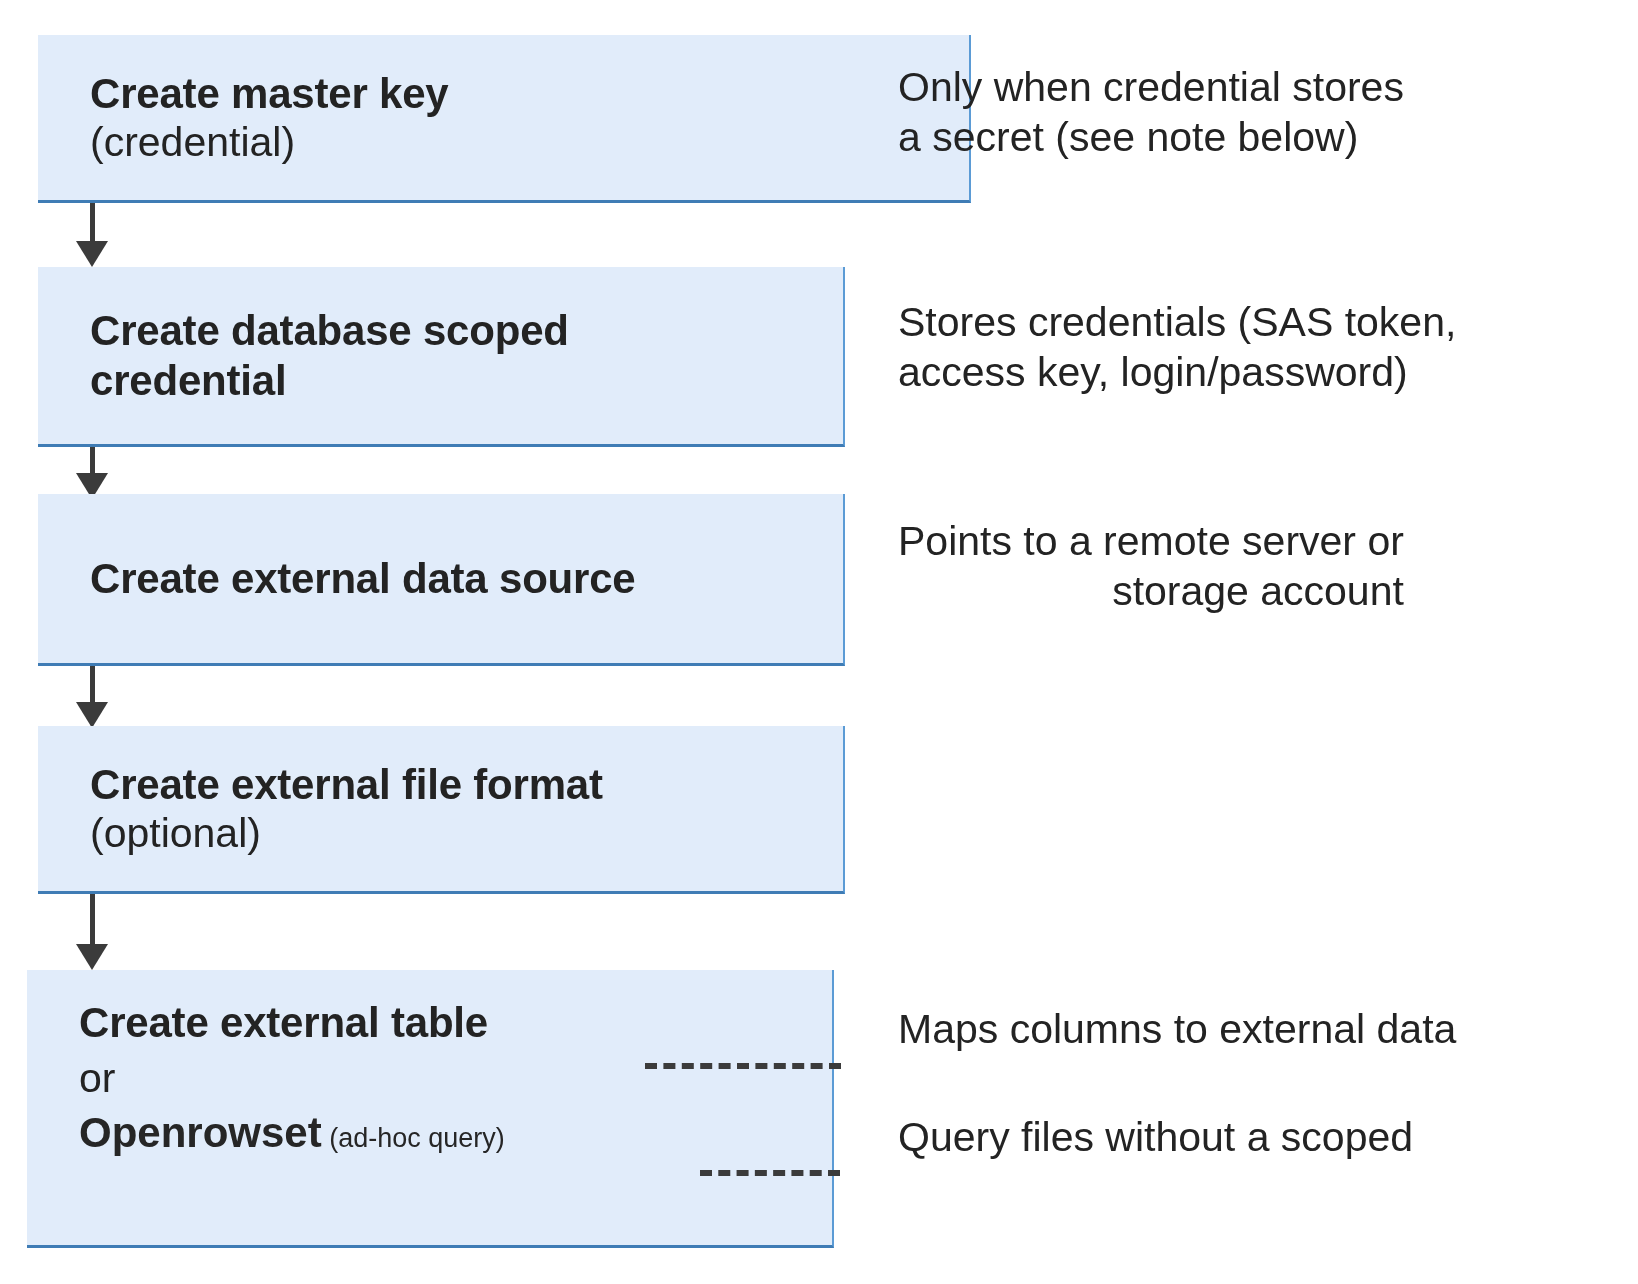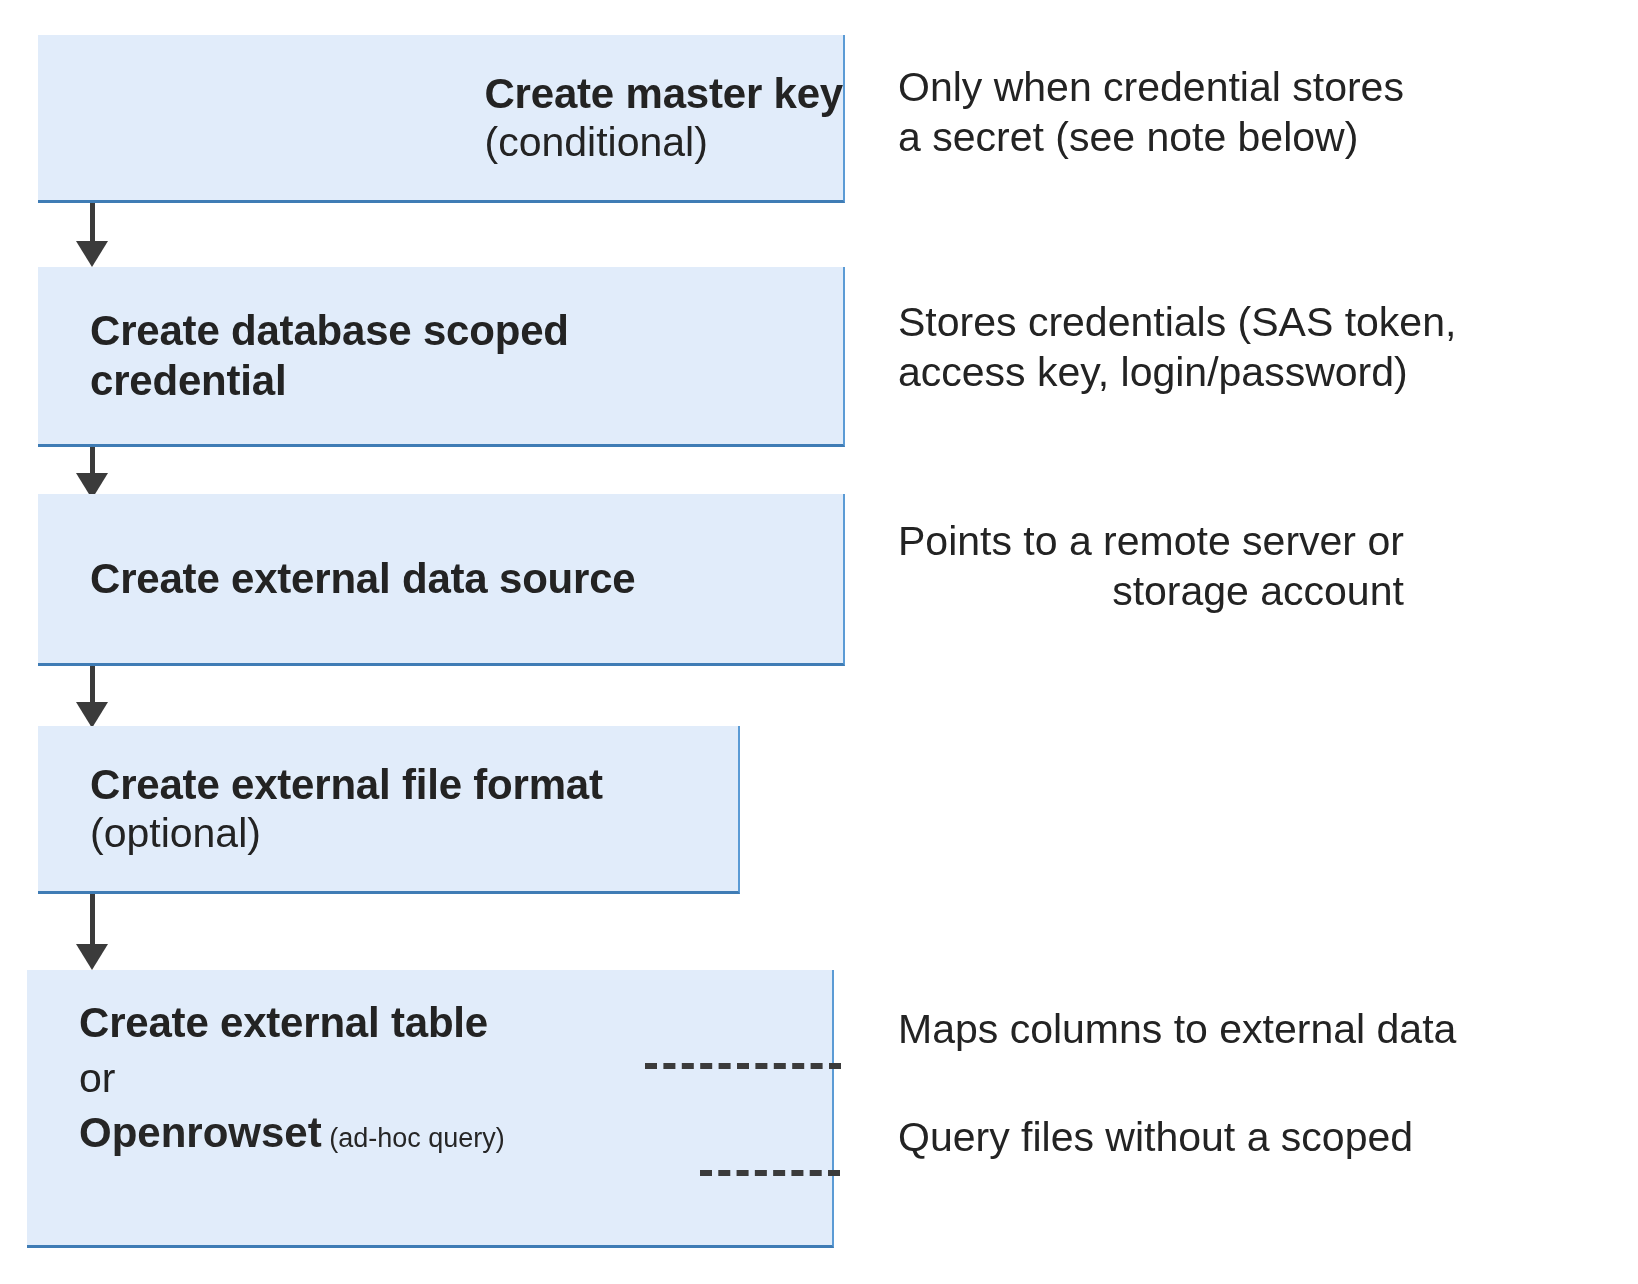--- a/index.html
+++ b/index.html
@@ -102,24 +102,24 @@
   .mixed-row span.light {
     font-weight: normal;
     font-size: 27px;
   }
 </style>
 </head>
 <body>
 
 <div id="canvas">
 
-  <div class="flow-box" style="left:38px; top:35px; width:807px; height:168px;align-items:flex-end;">
+  <div class="flow-box" style="left:38px; top:35px; width:933px; height:168px;">
     <div class="box-text">
       <div class="box-title">Create master key</div>
-      <div class="box-sub">(conditional)</div>
+      <div class="box-sub">(credential)</div>
     </div>
   </div>
   <div class="annotation" style="top:62px;">Only when credential stores
 a secret (see note below)</div>
 
   <div class="arrow" style="top:203px; height:64px;">
     <div class="shaft" style="height:40px;"></div>
     <div class="head" style="top:38px;"></div>
   </div>
 
@@ -143,21 +143,21 @@
     </div>
   </div>
   <div class="annotation" style="top:516px;text-align:right;">Points to a remote server or
 storage account</div>
 
   <div class="arrow" style="top:666px; height:60px;">
     <div class="shaft" style="height:38px;"></div>
     <div class="head" style="top:36px;"></div>
   </div>
 
-  <div class="flow-box" style="left:38px; top:726px; width:702px; height:168px;">
+  <div class="flow-box" style="left:38px; top:726px; width:807px; height:168px;">
     <div class="box-text">
       <div class="box-title">Create external file format</div>
       <div class="box-sub">(optional)</div>
     </div>
   </div>
 
   <div class="arrow" style="top:894px; height:78px;">
     <div class="shaft" style="height:52px;"></div>
     <div class="head" style="top:50px;"></div>
   </div>

